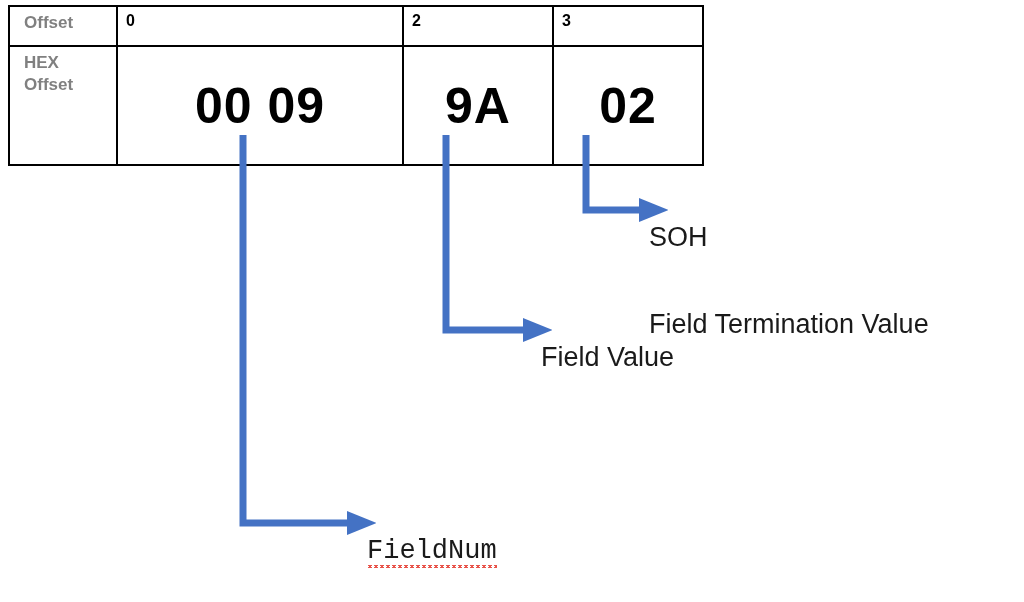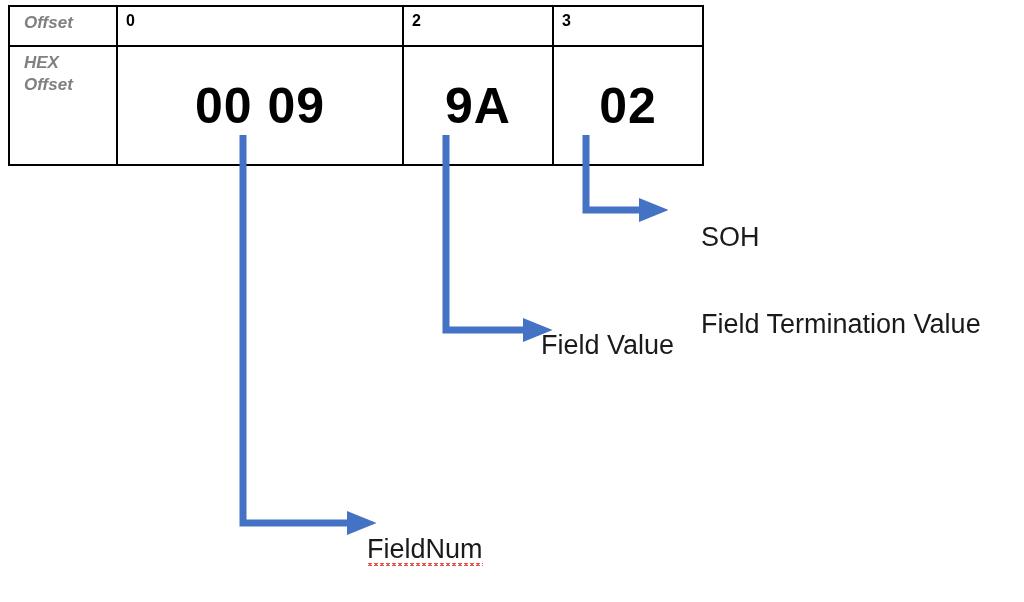--- a/index.html
+++ b/index.html
@@ -28,21 +28,20 @@
   }
   #hex-table td {
     border: 2px solid #000000;
     padding: 12px;
     vertical-align: top;
   }
   .rowlabel {
     width: 92px;
     color: #808080;
     font-weight: bold;
-    font-style: italic;
     font-size: 17px;
     line-height: 1.3;
     padding: 5px 0 0 14px !important;
     white-space: pre-line;
   }
   .offset-row td { height: 33px; }
   .hex-row td { height: 93px; }
 
   .offset-cell {
     font-size: 16px;
@@ -75,33 +74,34 @@
 
   
   .annotation {
     position: absolute;
     font-size: 27px;
     line-height: 1.62;
     color: #1a1a1a;
     white-space: pre-line;
     font-family: "Liberation Sans", sans-serif;
   }
-  #anno-soh   { left: 701px; top: 172px; }
-  #anno-field { left: 541px; top: 280px; text-align: right; }
+  #anno-soh   { left: 649px; top: 172px; }
+  #anno-field { left: 541px; top: 292px; text-align: right; }
   #anno-num   { left: 367px; top: 484px; }
 
   .sp {
     
     background-repeat: repeat-x;
     background-position: left bottom 1px;
     background-size: 6px 3px;
     background-image:
       linear-gradient(45deg, transparent 40%, #e8534a 40%, #e8534a 60%, transparent 60%),
       linear-gradient(-45deg, transparent 40%, #e8534a 40%, #e8534a 60%, transparent 60%);
     padding-bottom: 3px;
+    font-family: Liberation Mono, monospace;
   }
 </style>
 </head>
 <body>
 
 <table id="hex-table">
   <tbody>
       <tr class="offset-row">
     <td class="rowlabel">Offset</td>
     <td class="offset-cell col-a">0</td>

